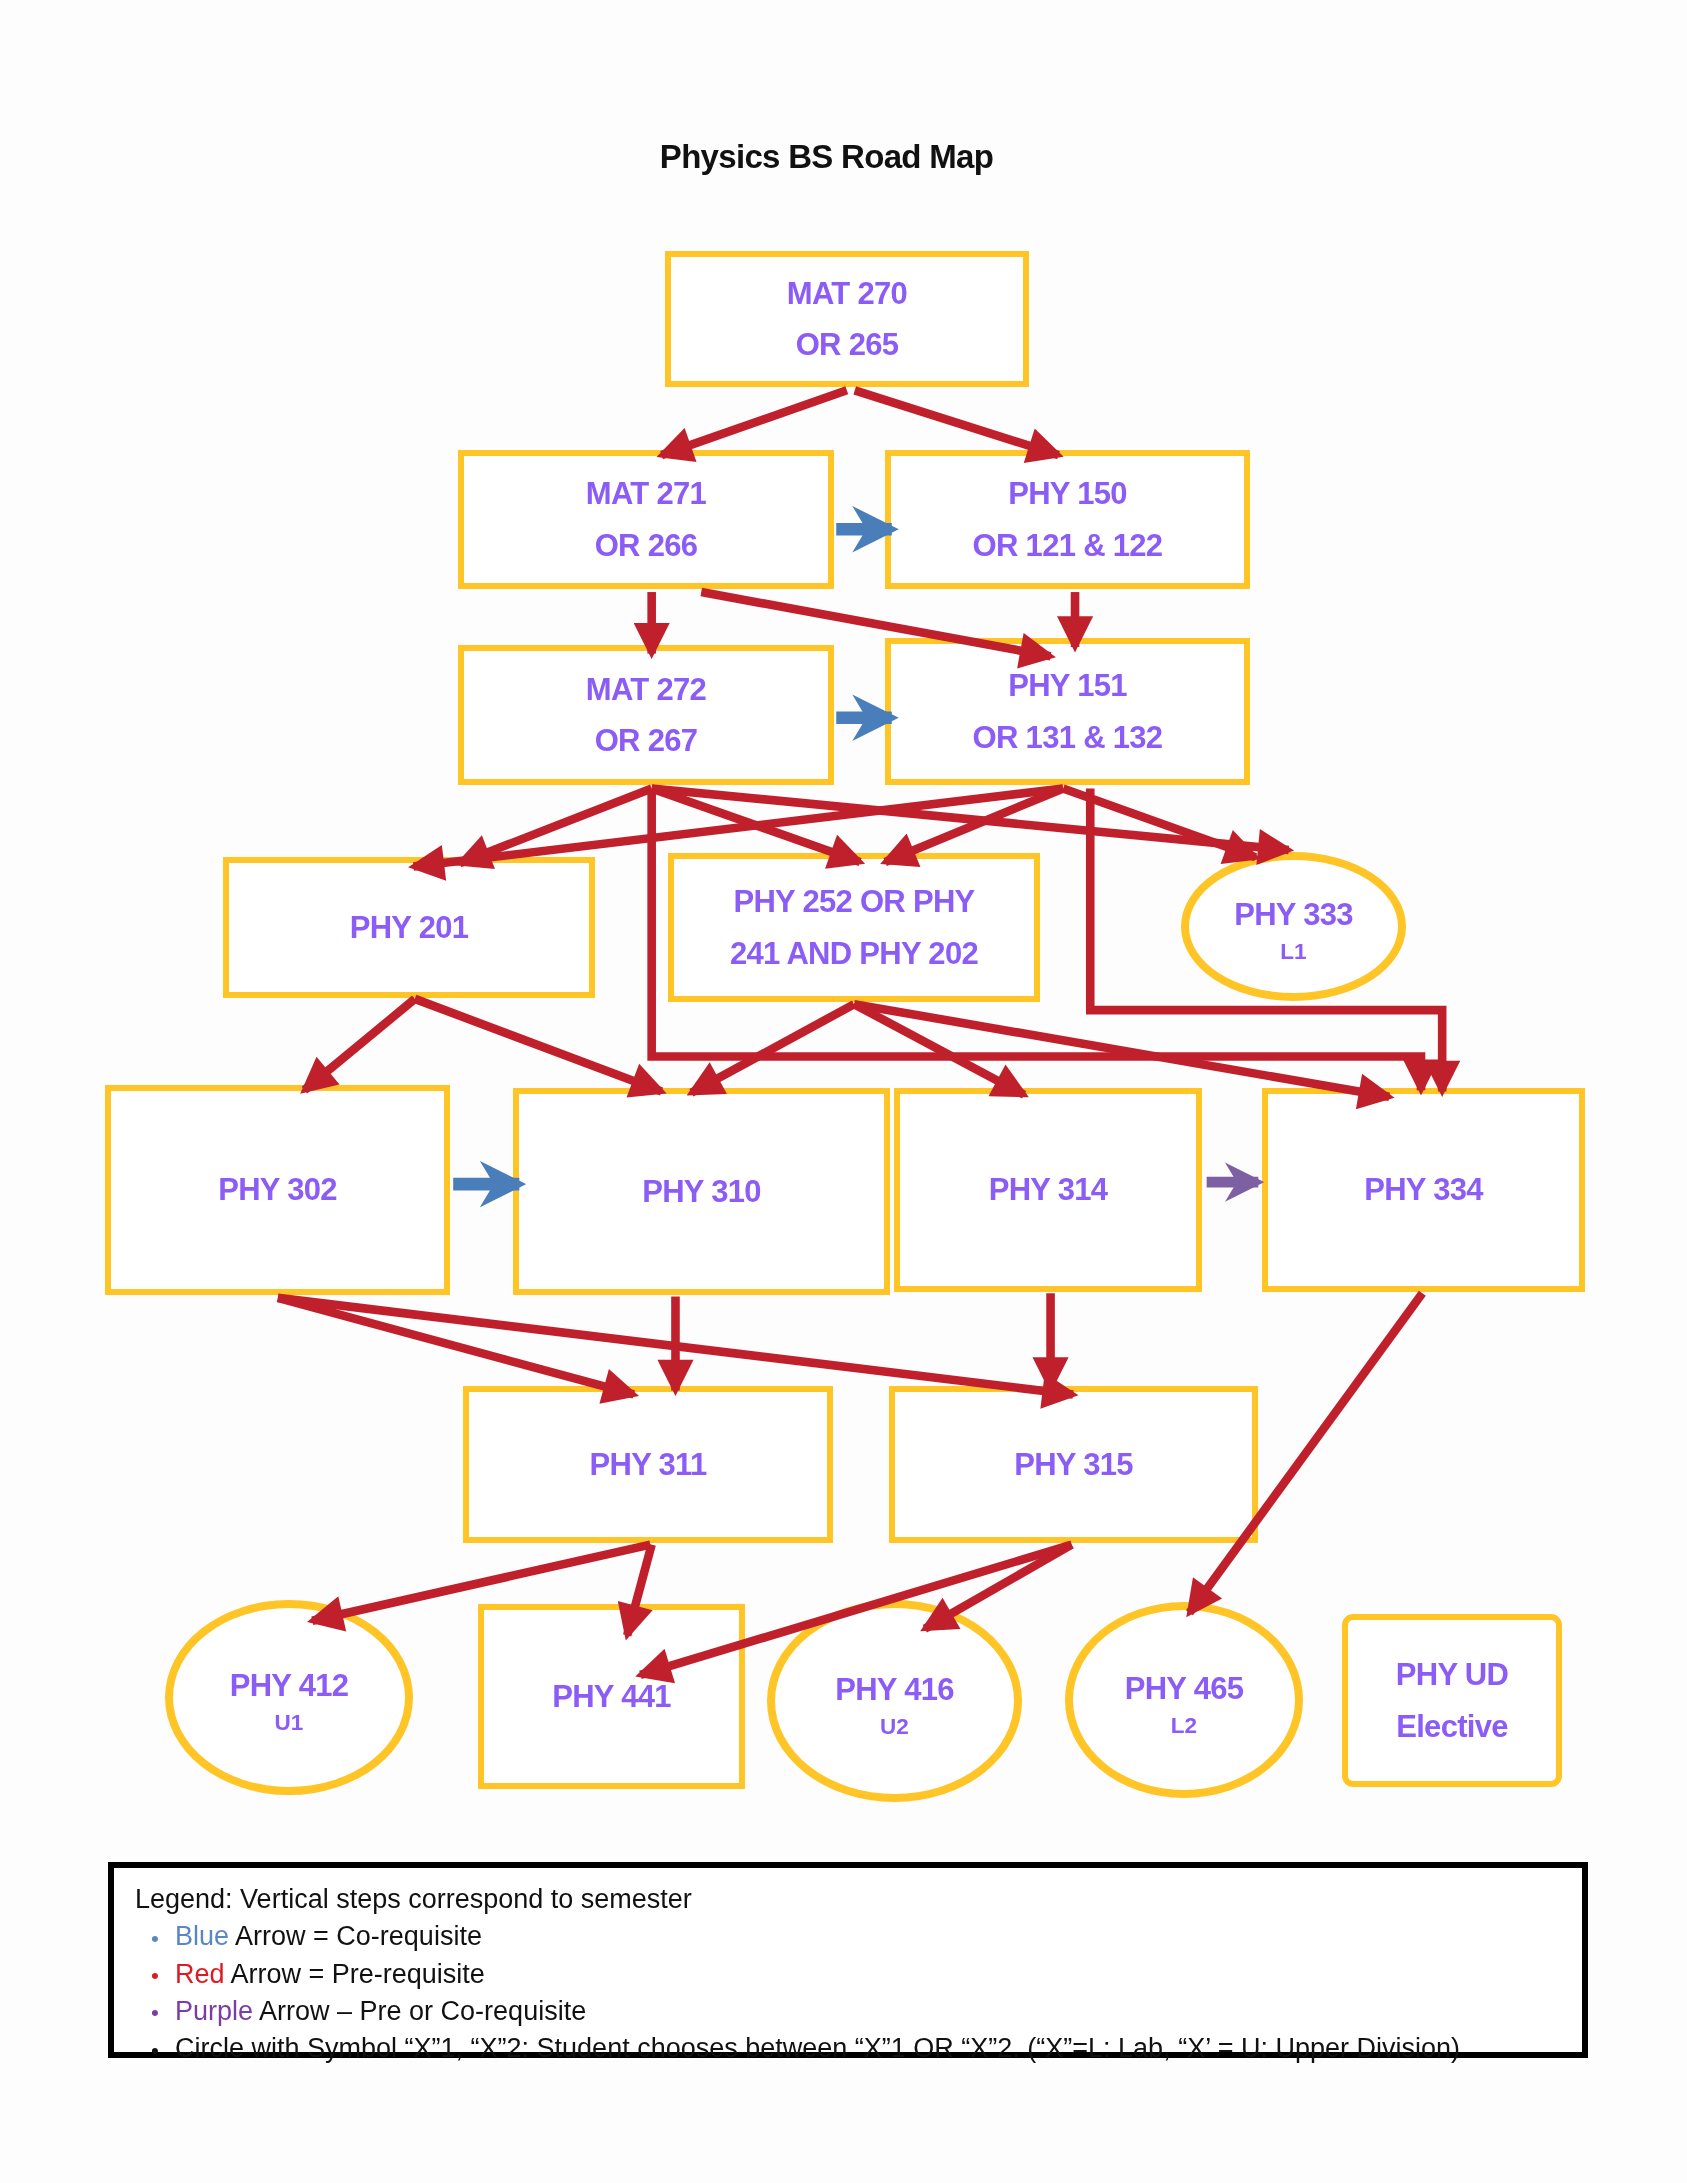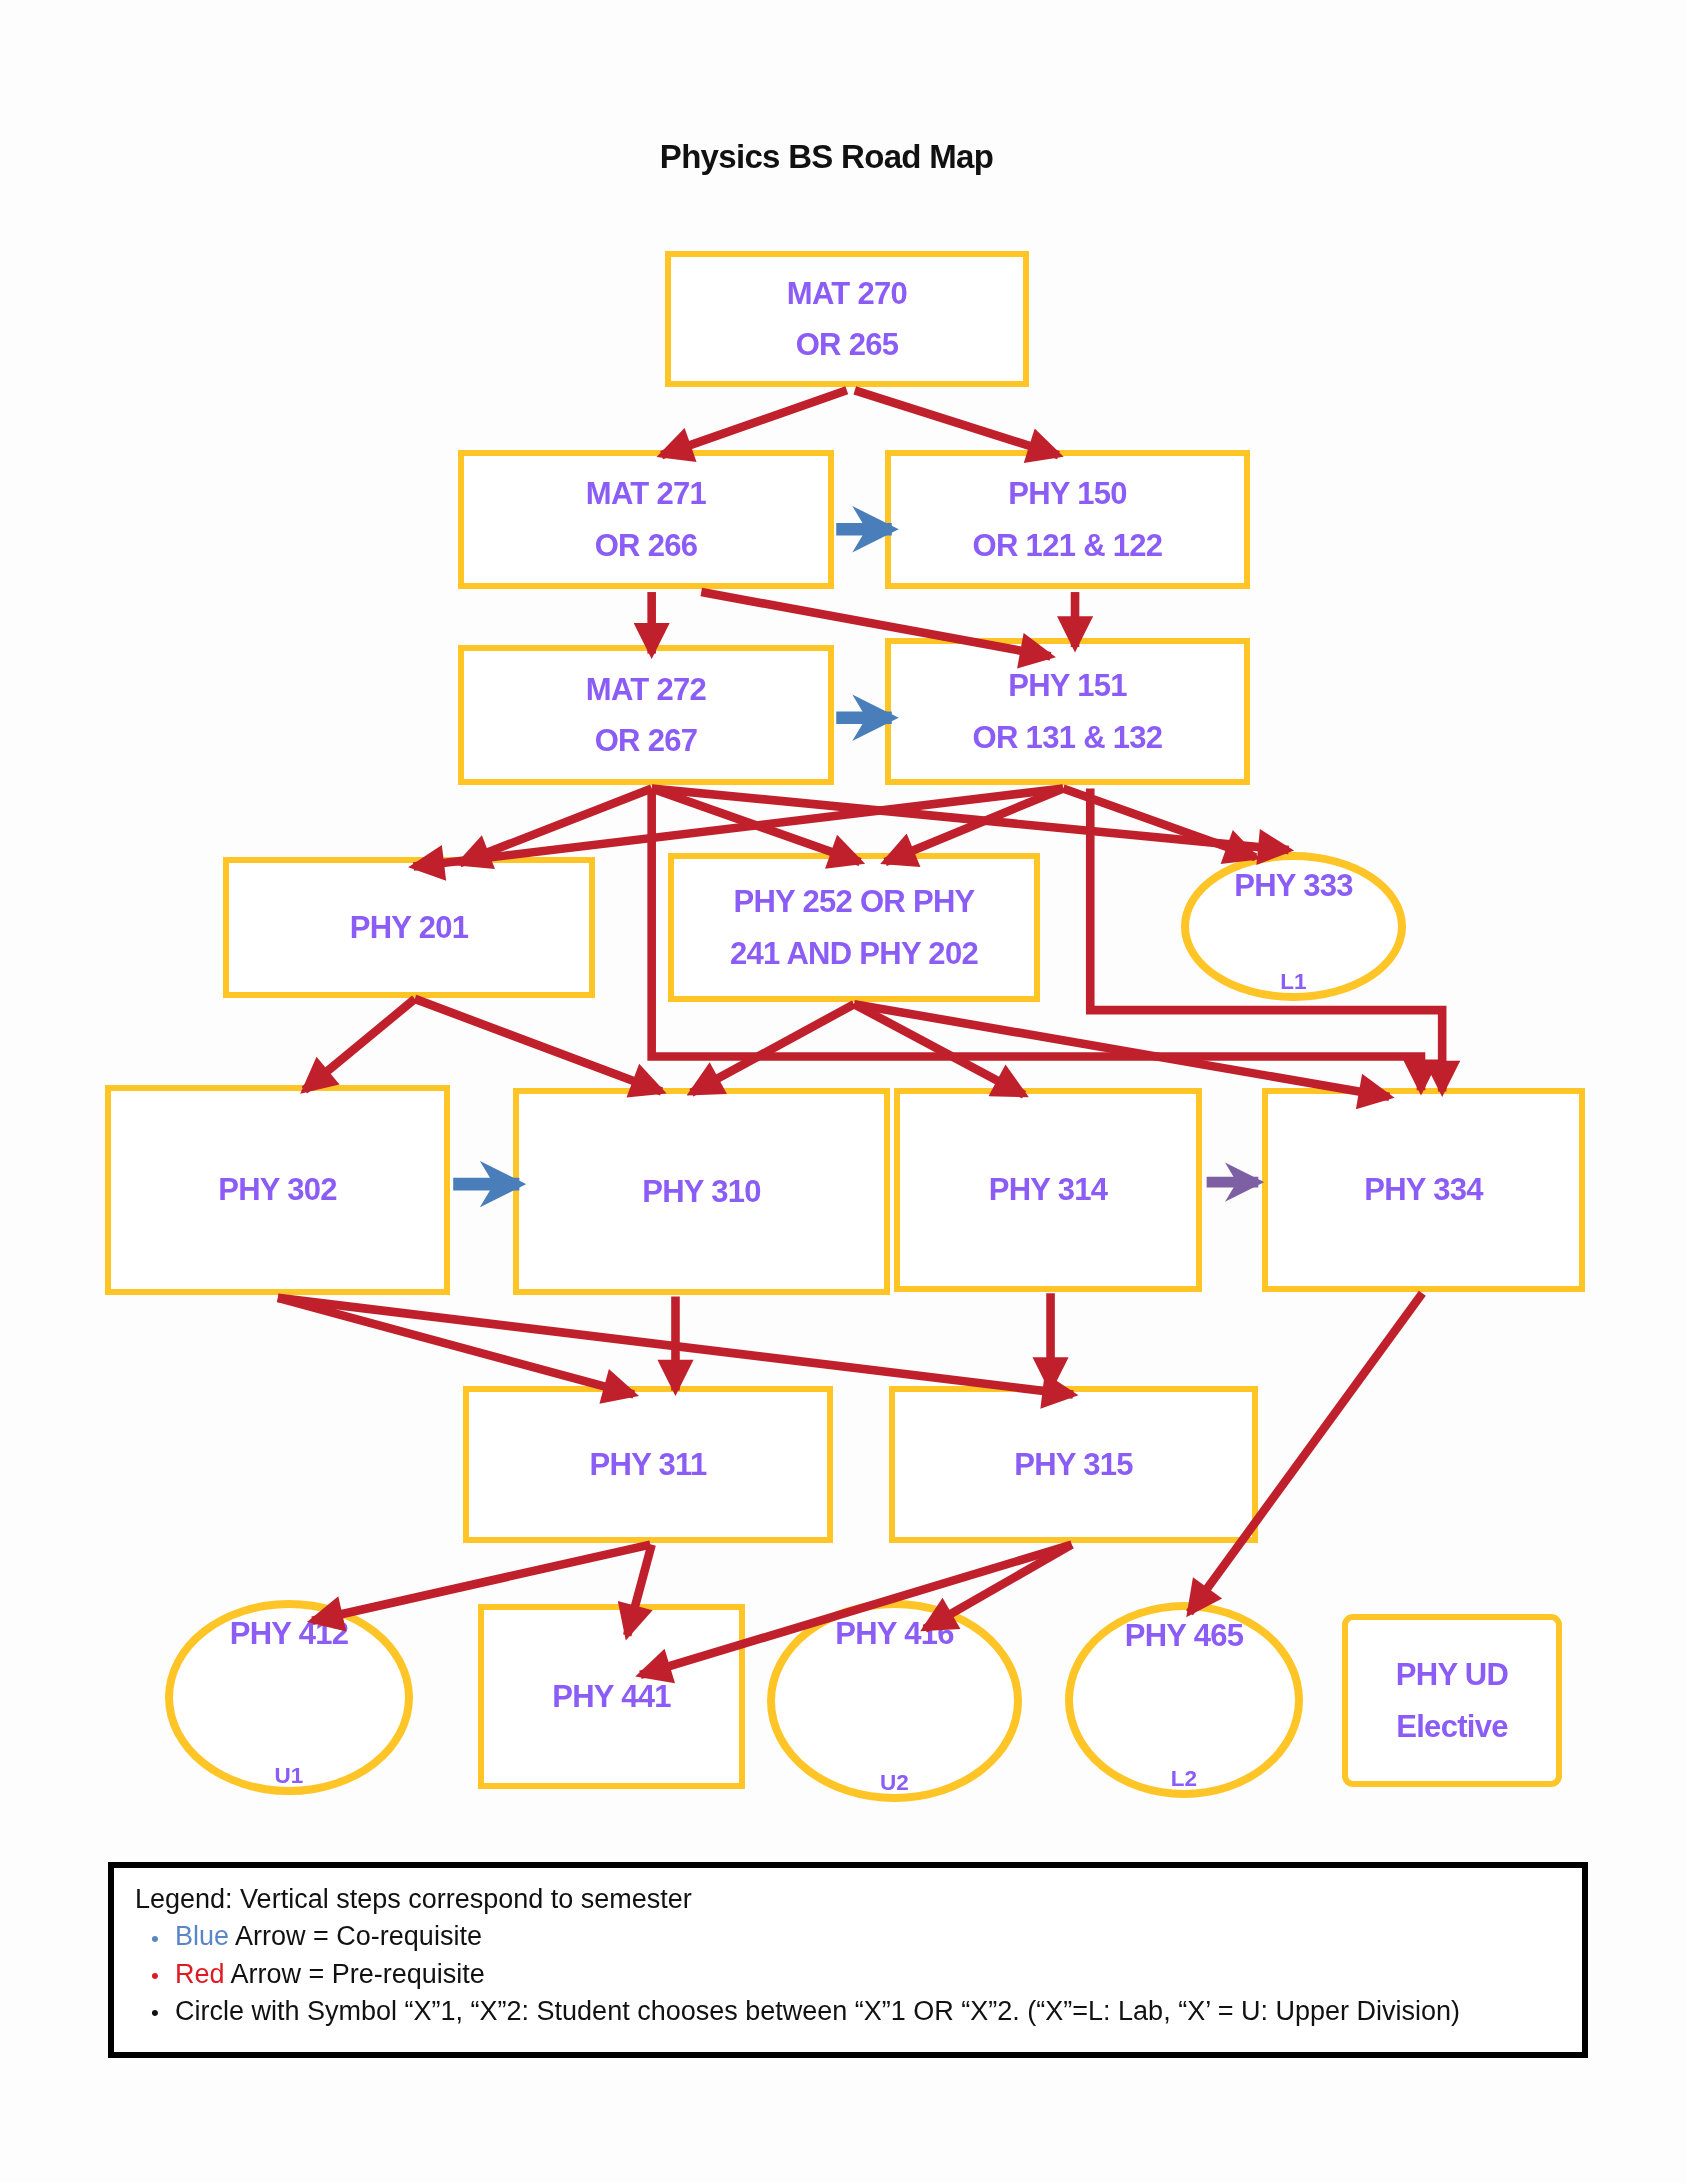--- a/index.html
+++ b/index.html
@@ -6,21 +6,21 @@
   #canvas{position:relative;width:1687px;height:2183px;background:#fdfdfd;overflow:hidden;
           font-family:"Liberation Sans","DejaVu Sans",sans-serif;}
   #page-title{position:absolute;left:562px;top:138px;width:529px;text-align:center;
               font-size:33px;font-weight:bold;color:#111;letter-spacing:-0.7px;}
   #diagram-svg{position:absolute;left:0;top:0;z-index:5;pointer-events:none;}
   .node{position:absolute;background:#ffffff;border:6.6px solid #FFC425;box-sizing:border-box;
         display:flex;flex-direction:column;align-items:center;justify-content:center;
         text-align:center;z-index:2;}
   .node .lbl{font-size:31px;font-weight:bold;color:#8b5cf6;letter-spacing:-0.7px;line-height:1.65;}
   .node .sub{font-size:22.5px;font-weight:bold;color:#8b5cf6;margin-top:1.3px;line-height:1;}
-  .node.ellipse{border-radius:50%;border-width:8.6px;justify-content:space-between;}
+  .node.ellipse{border-radius:50%;border-width:8.6px;}
   #legend{position:absolute;left:108px;top:1862px;width:1480px;height:196px;
           border:6px solid #000;box-sizing:border-box;background:#fff;z-index:2;
           padding:13.2px 0 0 21px;}
   #legend .lg-line{font-size:27px;color:#111;line-height:1.38;white-space:nowrap;}
   #legend .bullet{display:inline-block;width:40px;text-align:center;font-size:22.5px;vertical-align:middle;}
   #legend .word{font-weight:normal;}
 </style>
 </head>
 <body>
 
@@ -143,17 +143,18 @@
         <div class="lbl">PHY UD</div>
         <div class="lbl">Elective</div>
       </div>
     </div>
 
   <div id="legend">
     <div class="lg-line">Legend: Vertical steps correspond to semester</div>
     <div id="legend-items">
         <div class="lg-line"><span class="bullet" style="color: rgb(91, 134, 197);">•</span><span class="word" style="color: rgb(91, 134, 197);">Blue</span><span> Arrow = Co-requisite</span></div>
         <div class="lg-line"><span class="bullet" style="color: rgb(224, 26, 34);">•</span><span class="word" style="color: rgb(224, 26, 34);">Red</span><span> Arrow = Pre-requisite</span></div>
+        <div class="lg-line"><span class="bullet" style="color: rgb(122, 61, 168);">•</span><span class="word" style="color: rgb(122, 61, 168);">Purple</span><span> Arrow – Pre or Co-requisite</span></div>
         <div class="lg-line"><span class="bullet" style="color: rgb(17, 17, 17);">•</span><span>Circle with Symbol “X”1, “X”2: Student chooses between “X”1 OR  “X”2. (“X”=L: Lab, “X’ = U: Upper Division)</span></div>
       </div>
   </div>
 </div>
 
 
 </body></html>

